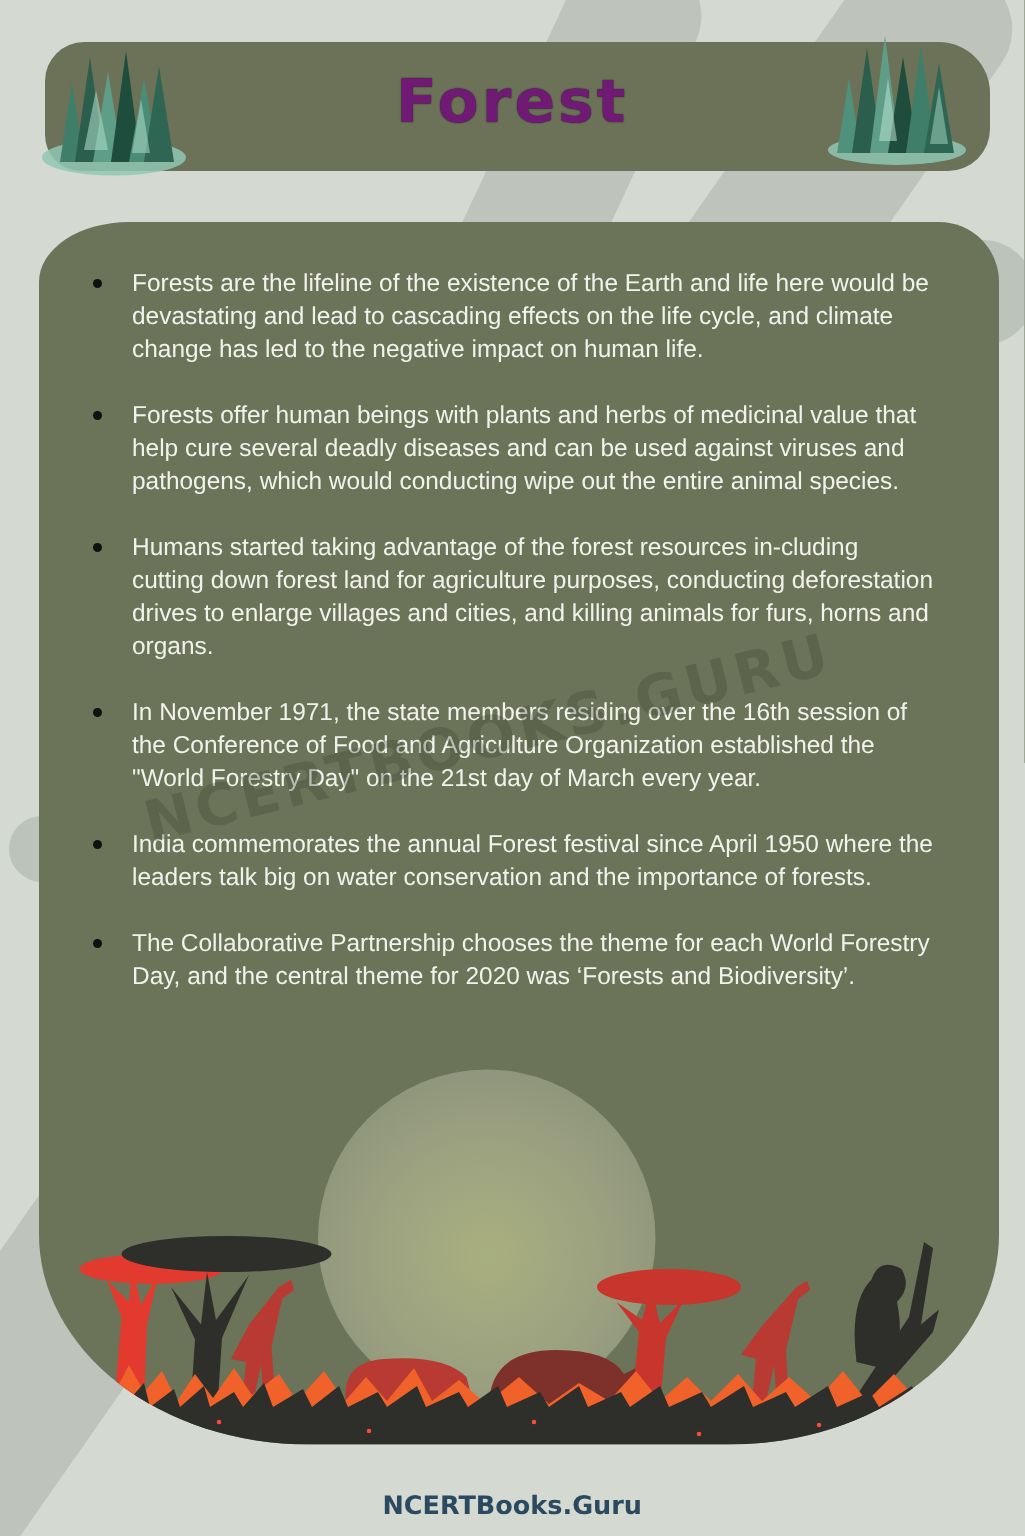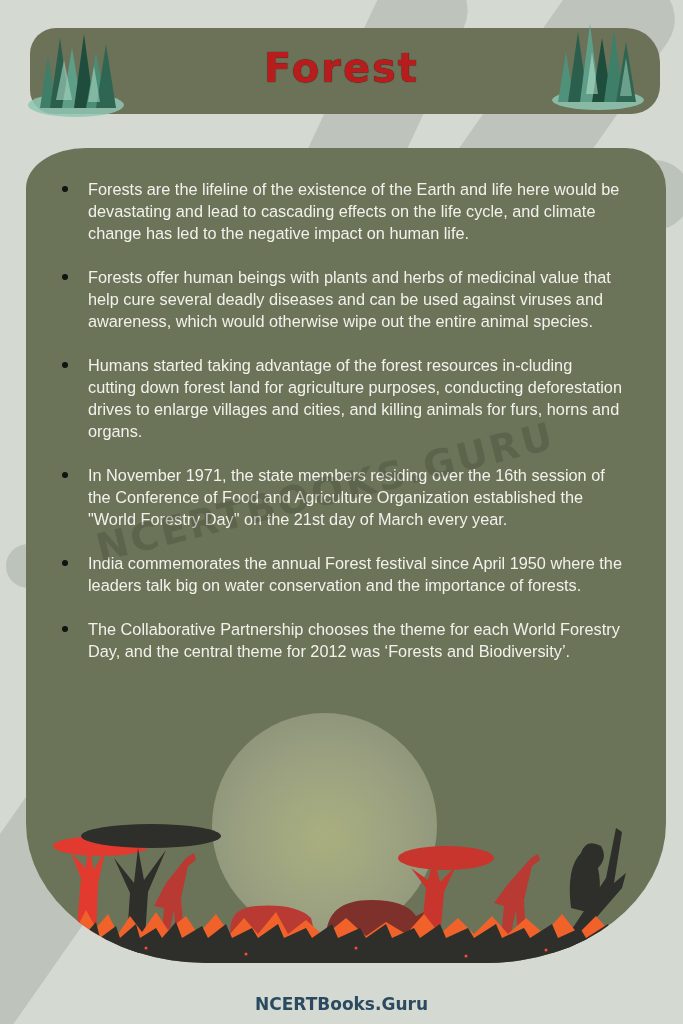--- a/index.html
+++ b/index.html
@@ -12,21 +12,21 @@
     .bg-stripe { position: absolute; border-radius: 40px; background: rgba(150,158,148,0.35); }
     .bg-blob { position: absolute; border-radius: 50%; background: rgba(160,168,158,0.45); }
 
     .title-banner {
       position: absolute; left: 30px; top: 28px; width: 630px; height: 86px;
       background: #6b7258; border-radius: 26px 34px 28px 24px;
     }
     .title-text {
       position: absolute; left: 0; right: 0; top: 45px; text-align: center;
       font-family: "DejaVu Sans", sans-serif; font-weight: bold;
-      font-size: 40px; letter-spacing: 2px; color: #b91c1c;
+      font-size: 40px; letter-spacing: 2px; color: #701a75;
       text-shadow: 0 0 1px #0f130c;
     }
     .trees { position: absolute; width: 100px; height: 90px; }
     .trees-left { left: 26px; top: 30px; }
     .trees-right { left: 548px; top: 22px; }
 
     .content-panel {
       position: absolute; left: 26px; top: 148px; width: 640px; height: 815px;
       background: #6b7458;
       border-radius: 60px 40px 180px 180px / 40px 40px 140px 140px;
@@ -140,36 +140,36 @@
     <circle cx="520" cy="162" r="1.5" fill="#ff4a3a"></circle>
   </svg>
 
   <ul class="bullets">
     <li class="bullet-item">
       <span class="bullet-dot"></span>
       <span>Forests are the lifeline of the existence of the Earth and life here would be devastating and lead to cascading effects on the life cycle, and climate change has led to the negative impact on human life.</span>
     </li>
     <li class="bullet-item">
       <span class="bullet-dot"></span>
-      <span>Forests offer human beings with plants and herbs of medicinal value that help cure several deadly diseases and can be used against viruses and awareness, which would otherwise wipe out the entire animal species.</span>
+      <span>Forests offer human beings with plants and herbs of medicinal value that help cure several deadly diseases and can be used against viruses and pathogens, which would conducting wipe out the entire animal species.</span>
     </li>
     <li class="bullet-item">
       <span class="bullet-dot"></span>
       <span>Humans started taking advantage of the forest resources in-cluding cutting down forest land for agriculture purposes, conducting deforestation drives to enlarge villages and cities, and killing animals for furs, horns and organs.</span>
     </li>
     <li class="bullet-item">
       <span class="bullet-dot"></span>
       <span>In November 1971, the state members residing over the 16th session of the Conference of Food and Agriculture Organization established the "World Forestry Day" on the 21st day of March every year.</span>
     </li>
     <li class="bullet-item">
       <span class="bullet-dot"></span>
       <span>India commemorates the annual Forest festival since April 1950 where the leaders talk big on water conservation and the importance of forests.</span>
     </li>
     <li class="bullet-item">
       <span class="bullet-dot"></span>
-      <span>The Collaborative Partnership chooses the theme for each World Forestry Day, and the central theme for 2012 was ‘Forests and Biodiversity’.</span>
+      <span>The Collaborative Partnership chooses the theme for each World Forestry Day, and the central theme for 2020 was ‘Forests and Biodiversity’.</span>
     </li>
   </ul>
 </div>
 
 <div class="watermark">NCERTBOOKS.GURU</div>
 
 <div class="footer-brand">NCERTBooks.Guru</div>
 
 </body></html>

